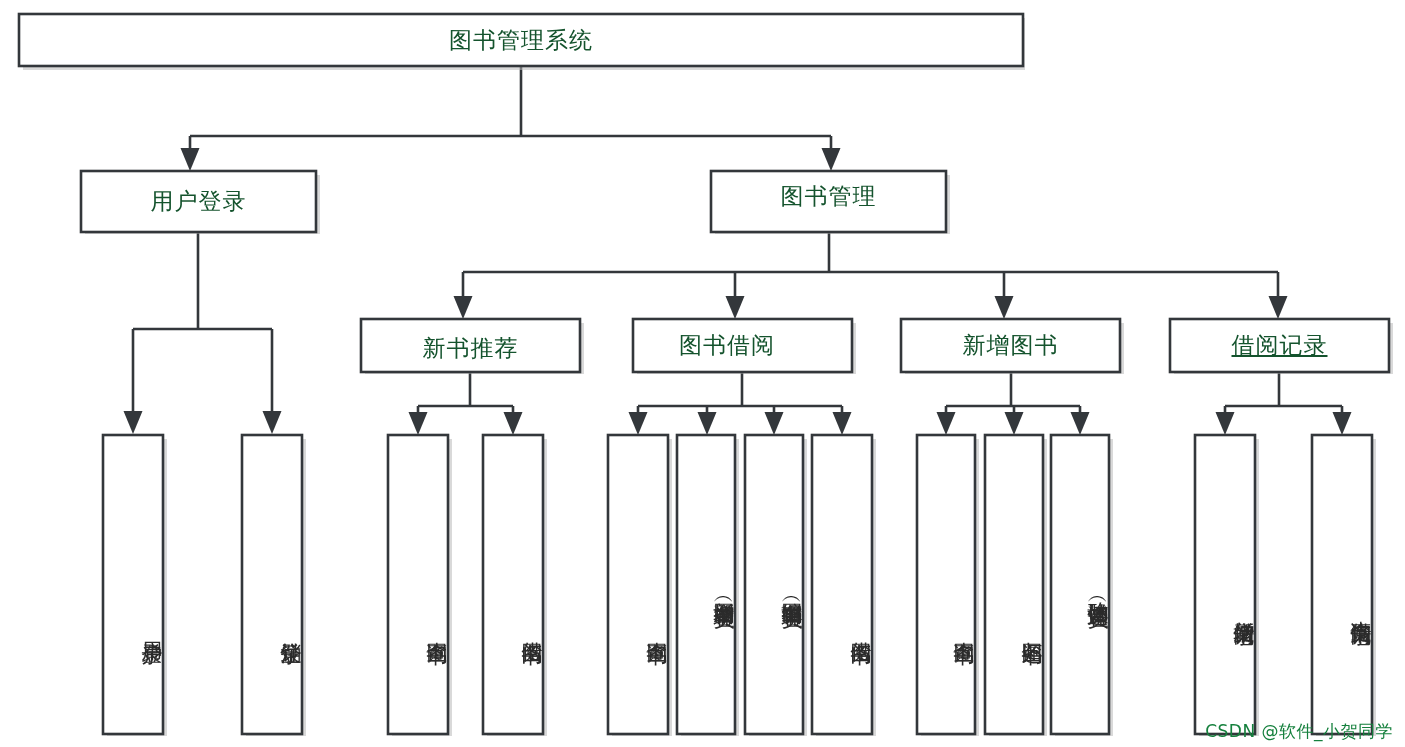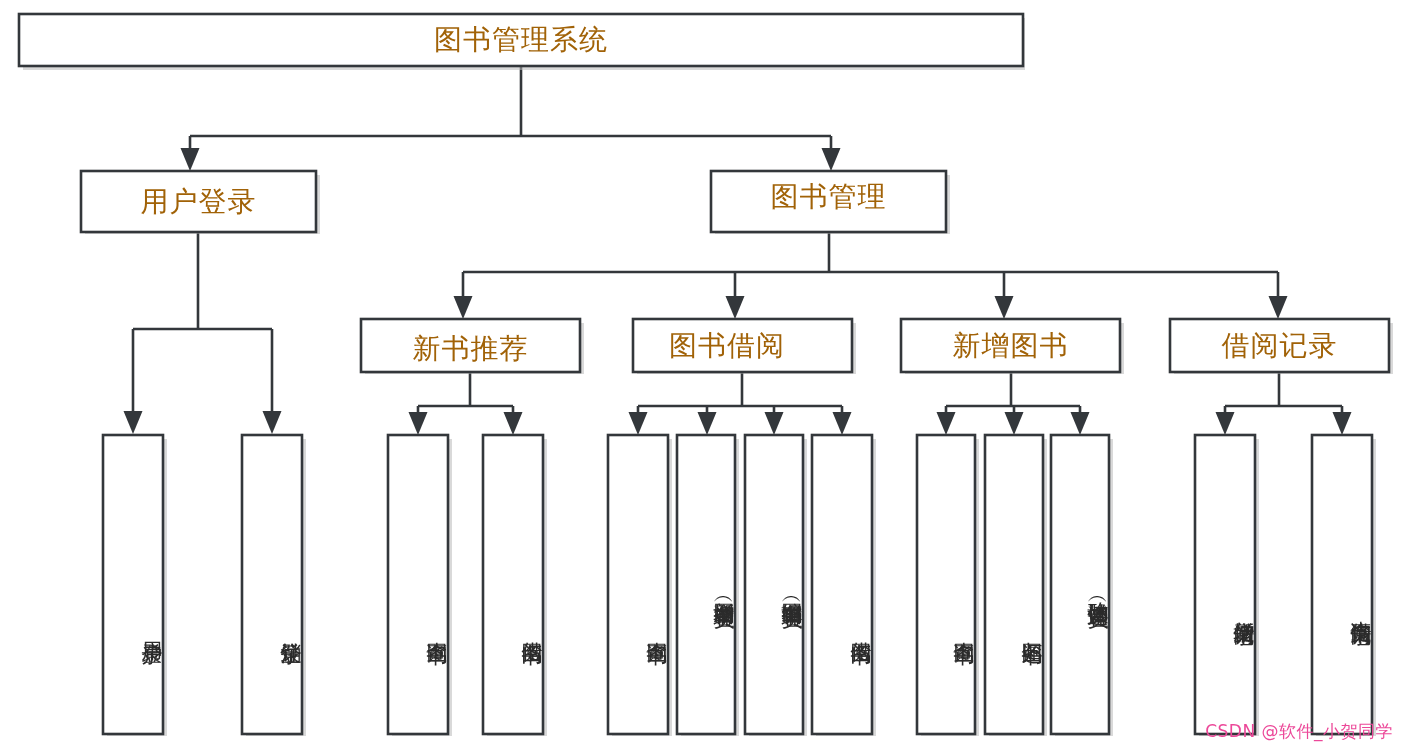--- a/index.html
+++ b/index.html
@@ -43,21 +43,21 @@
   }
   .arrow-head {
     fill: #33373b;
   }
   .watermark {
     position: absolute;
     right: 12px;
     bottom: 4px;
     font-family: "DejaVu Sans", "Liberation Sans", sans-serif;
     font-size: 17px;
-    color: #ec4899;
+    color: #15803d;
     white-space: nowrap;
     letter-spacing: 0.5px;
   }
   .vlabel-cell {
     position: absolute;
     display: flex;
     align-items: flex-start;
     justify-content: center;
     writing-mode: vertical-rl;
     text-orientation: upright;
@@ -66,22 +66,22 @@
     color: #2b2b2b;
     letter-spacing: 1px;
     white-space: nowrap;
     pointer-events: none;
   }
   .hlabel-cell {
     position: absolute;
     display: flex;
     align-items: center;
     justify-content: center;
-    font-size: 28px;
-    color: #a16207;
+    font-size: 23px;
+    color: #14532d;
     letter-spacing: 1px;
     white-space: nowrap;
     pointer-events: none;
   }
 </style>
 </head>
 <body>
 
 <div id="diagram-root">
 
@@ -219,21 +219,21 @@
   </svg>
 
   <div class="hlabel-cell" style="left:19px; top:14px; width:1004px; height:52px;">图书管理系统</div>
 
   <div class="hlabel-cell" style="left:81px; top:171px; width:235px; height:61px;">用户登录</div>
   <div class="hlabel-cell" style="left:711px; top:166px; width:235px; height:61px;">图书管理</div>
 
   <div class="hlabel-cell" style="left:361px; top:319px; width:219px; height:59px;">新书推荐</div>
   <div class="hlabel-cell" style="left:633px; top:319px; width:188px; height:53px;">图书借阅</div>
   <div class="hlabel-cell" style="left:901px; top:319px; width:219px; height:53px;">新增图书</div>
-  <div class="hlabel-cell" style="left:1170px; top:319px; width:219px; height:53px;">借阅记录</div>
+  <div class="hlabel-cell" style="left:1170px; top:319px; width:219px; height:53px;text-decoration:underline;">借阅记录</div>
 
   <div class="vlabel-cell" style="left:103px; top:520px; width:60px; height:214px;">用户登录</div>
   <div class="vlabel-cell" style="left:242px; top:520px; width:60px; height:214px;">注销登录</div>
 
   <div class="vlabel-cell" style="left:388px; top:520px; width:60px; height:214px;">查询图书</div>
   <div class="vlabel-cell" style="left:483px; top:520px; width:60px; height:214px;">借阅图书</div>
 
   <div class="vlabel-cell" style="left:608px; top:520px; width:60px; height:214px;">查询图书</div>
   <div class="vlabel-cell" style="left:677px; top:444px; width:58px; height:290px;">新增图书（管理员）</div>
   <div class="vlabel-cell" style="left:745px; top:444px; width:58px; height:290px;">编辑图书（管理员）</div>

